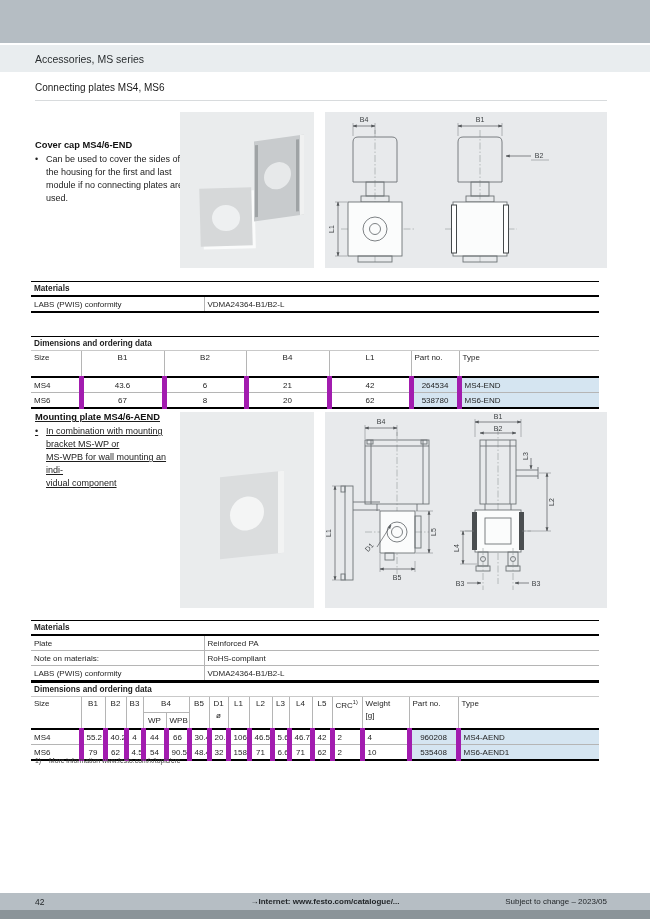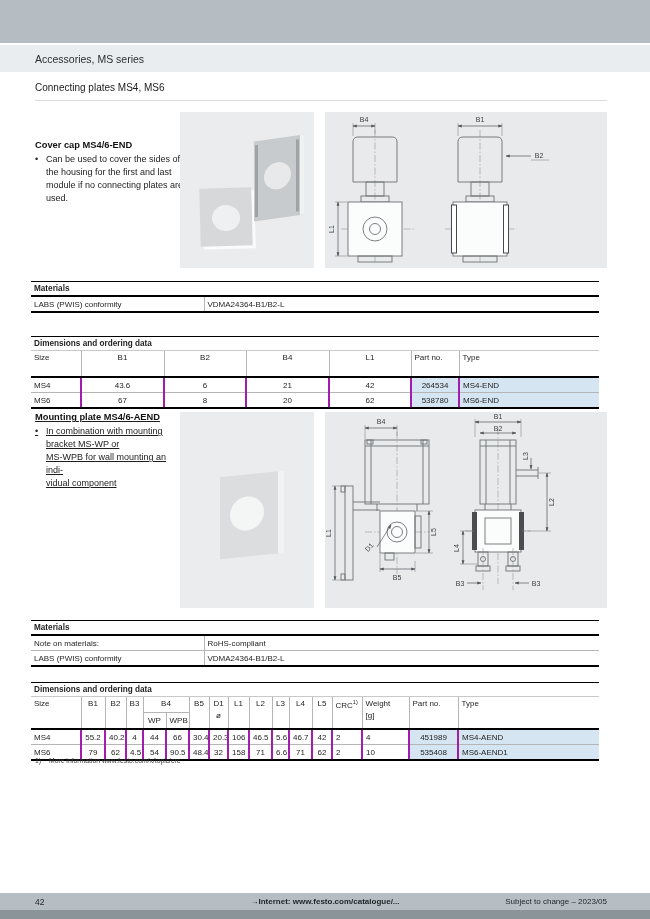--- a/index.html
+++ b/index.html
@@ -38,21 +38,21 @@
   .mat tbody tr:last-child td{border-bottom:2.5px solid #000;}
   .dims thead tr.head th{border-left:1px solid #b5b5b5;border-bottom:2.5px solid #000;vertical-align:top;}
   .dims thead tr.head th:first-child{border-left:none;}
   .dims1 thead tr.head th{height:21px;}
   .dims2 thead tr.h1 th{border-left:1px solid #b5b5b5;vertical-align:top;height:11px;}
   .dims2 thead tr.h1 th:first-child{border-left:none;}
   .dims2 thead tr.h1 th[rowspan]{border-bottom:2.5px solid #000;}
   .dims2 thead th.split{border-bottom:1px solid #b5b5b5;text-align:center;}
   .dims2 thead tr.h2 th{border-left:1px solid #b5b5b5;border-bottom:2.5px solid #000;
        text-align:center;height:11px;}
-  .dims tbody td{border-left:2px solid #a21caf;border-bottom:1px solid #b5b5b5;height:10px;}
+  .dims tbody td{border-left:5px solid #a21caf;border-bottom:1px solid #b5b5b5;height:10px;}
   .dims tbody td:first-child{border-left:none;margin-top:42px;}
   .dims tbody tr:last-child td{border-bottom:2.5px solid #000;}
   .ctr{text-align:center !important;}
   .b{font-weight:bold;}
   .hl{background:#d5e5f1;}
   .sub{margin-top:3px;}
   sup{font-size:5.5px;}
   .t-mat1{top:281px;} .t-dims1{top:336px;} .t-mat2{top:620px;} .t-dims2{top:682px;}
   
   .footnote{position:absolute;top:757px;left:35px;display:flex;font-size:6.8px;color:#3d3d3d;}
@@ -332,20 +332,24 @@
         <col style="width:173px">
         <col style="width:395px">
       </colgroup>
     <thead>
       <tr class="title-row">
         <th colspan="2">Materials</th>
       </tr>
     </thead>
     <tbody>
       <tr>
+        <td>Plate</td>
+        <td>Reinforced PA</td>
+      </tr>
+      <tr>
         <td>Note on materials:</td>
         <td>RoHS-compliant</td>
       </tr>
       <tr>
         <td>LABS (PWIS) conformity</td>
         <td>VDMA24364-B1/B2-L</td>
       </tr>
     </tbody>
   </table>
 
@@ -414,21 +418,21 @@
         <td class="ctr">66</td>
         <td class="ctr">30.4</td>
         <td class="ctr">20.3</td>
         <td class="ctr">106</td>
         <td class="ctr">46.5</td>
         <td class="ctr">5.6</td>
         <td class="ctr">46.7</td>
         <td class="ctr">42</td>
         <td>2</td>
         <td>4</td>
-        <td class="ctr b hl">451989</td>
+        <td class="ctr b hl">960208</td>
         <td class="b hl">MS4-AEND</td>
       </tr>
       <tr>
         <td>MS6</td>
         <td class="ctr">79</td>
         <td class="ctr">62</td>
         <td class="ctr">4.5</td>
         <td class="ctr">54</td>
         <td class="ctr">90.5</td>
         <td class="ctr">48.4</td>

